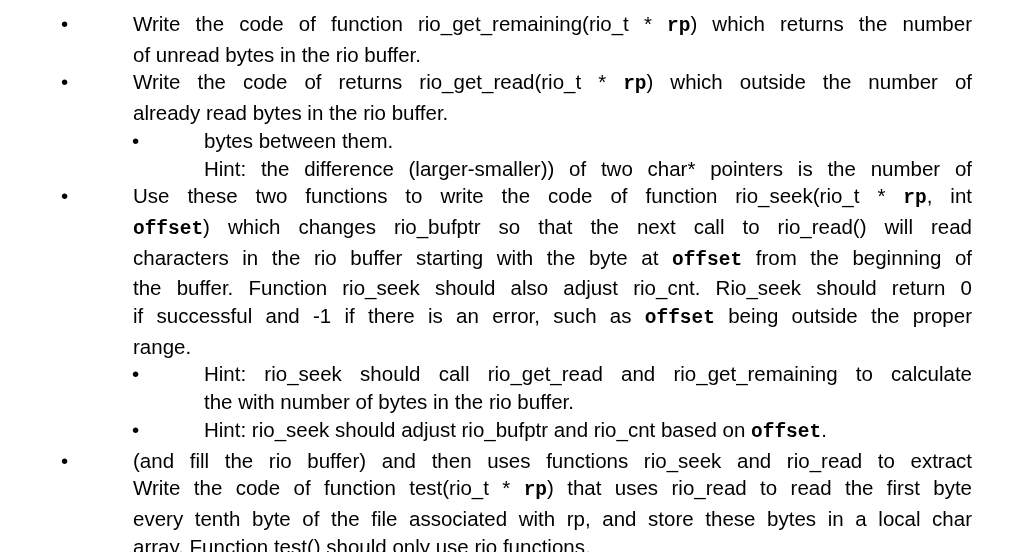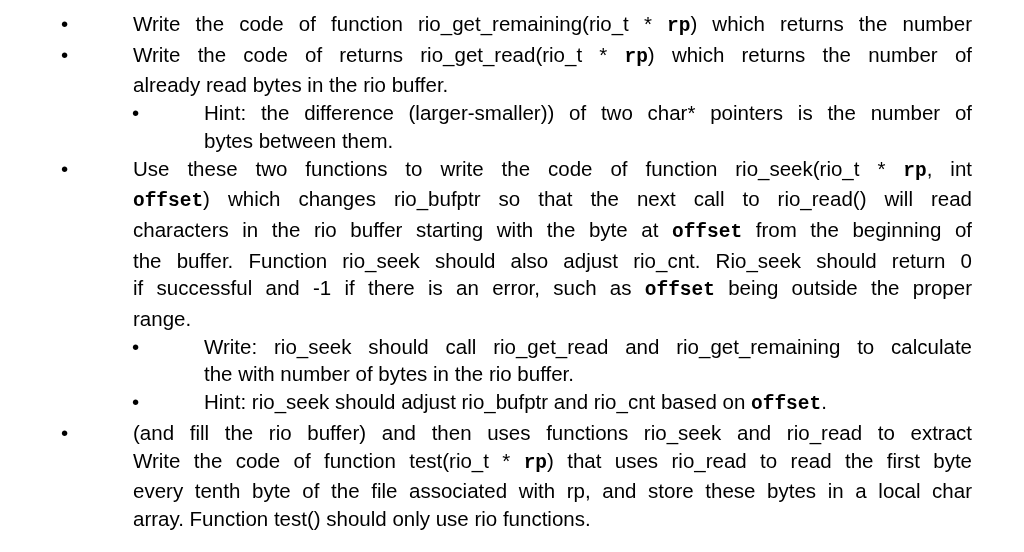--- a/index.html
+++ b/index.html
@@ -39,47 +39,48 @@
   }
 </style>
 </head>
 <body>
 
 <div class="doc">
 
   <div class="item l1">
     <span class="bullet">•</span>
     <div class="line jl"><span>Write the code of function rio_get_remaining(rio_t * </span><span class="mono">rp</span><span>) which returns the number</span></div>
+    <div class="line"><span>of unread bytes in the rio buffer.</span></div>
   </div>
 
   <div class="item l1">
     <span class="bullet">•</span>
-    <div class="line jl"><span>Write the code of returns rio_get_read(rio_t * </span><span class="mono">rp</span><span>) which returns the number of</span></div>
+    <div class="line jl"><span>Write the code of returns rio_get_read(rio_t * </span><span class="mono">rp</span><span>) which outside the number of</span></div>
     <div class="line"><span>already read bytes in the rio buffer.</span></div>
   </div>
 
   <div class="item l2">
     <span class="bullet">•</span>
+    <div class="line"><span>bytes between them.</span></div>
     <div class="line jl"><span>Hint: the difference (larger-smaller)) of two char* pointers is the number of</span></div>
-    <div class="line"><span>bytes between them.</span></div>
   </div>
 
   <div class="item l1">
     <span class="bullet">•</span>
     <div class="line jl"><span>Use these two functions to write the code of function rio_seek(rio_t * </span><span class="mono">rp</span><span>, int</span></div>
     <div class="line jl"><span class="mono">offset</span><span>) which changes rio_bufptr so that the next call to rio_read() will read</span></div>
     <div class="line jl"><span>characters in the rio buffer starting with the byte at </span><span class="mono">offset</span><span> from the beginning of</span></div>
     <div class="line jl"><span>the buffer. Function rio_seek should also adjust rio_cnt. Rio_seek should return 0</span></div>
     <div class="line jl"><span>if successful and -1 if there is an error, such as </span><span class="mono">offset</span><span> being outside the proper</span></div>
     <div class="line"><span>range.</span></div>
   </div>
 
   <div class="item l2">
     <span class="bullet">•</span>
-    <div class="line jl"><span>Write: rio_seek should call rio_get_read and rio_get_remaining to calculate</span></div>
+    <div class="line jl"><span>Hint: rio_seek should call rio_get_read and rio_get_remaining to calculate</span></div>
     <div class="line"><span>the with number of bytes in the rio buffer.</span></div>
   </div>
 
   <div class="item l2">
     <span class="bullet">•</span>
     <div class="line"><span>Hint: rio_seek should adjust rio_bufptr and rio_cnt based on </span><span class="mono">offset</span><span>.</span></div>
   </div>
 
   <div class="item l1">
     <span class="bullet">•</span>

